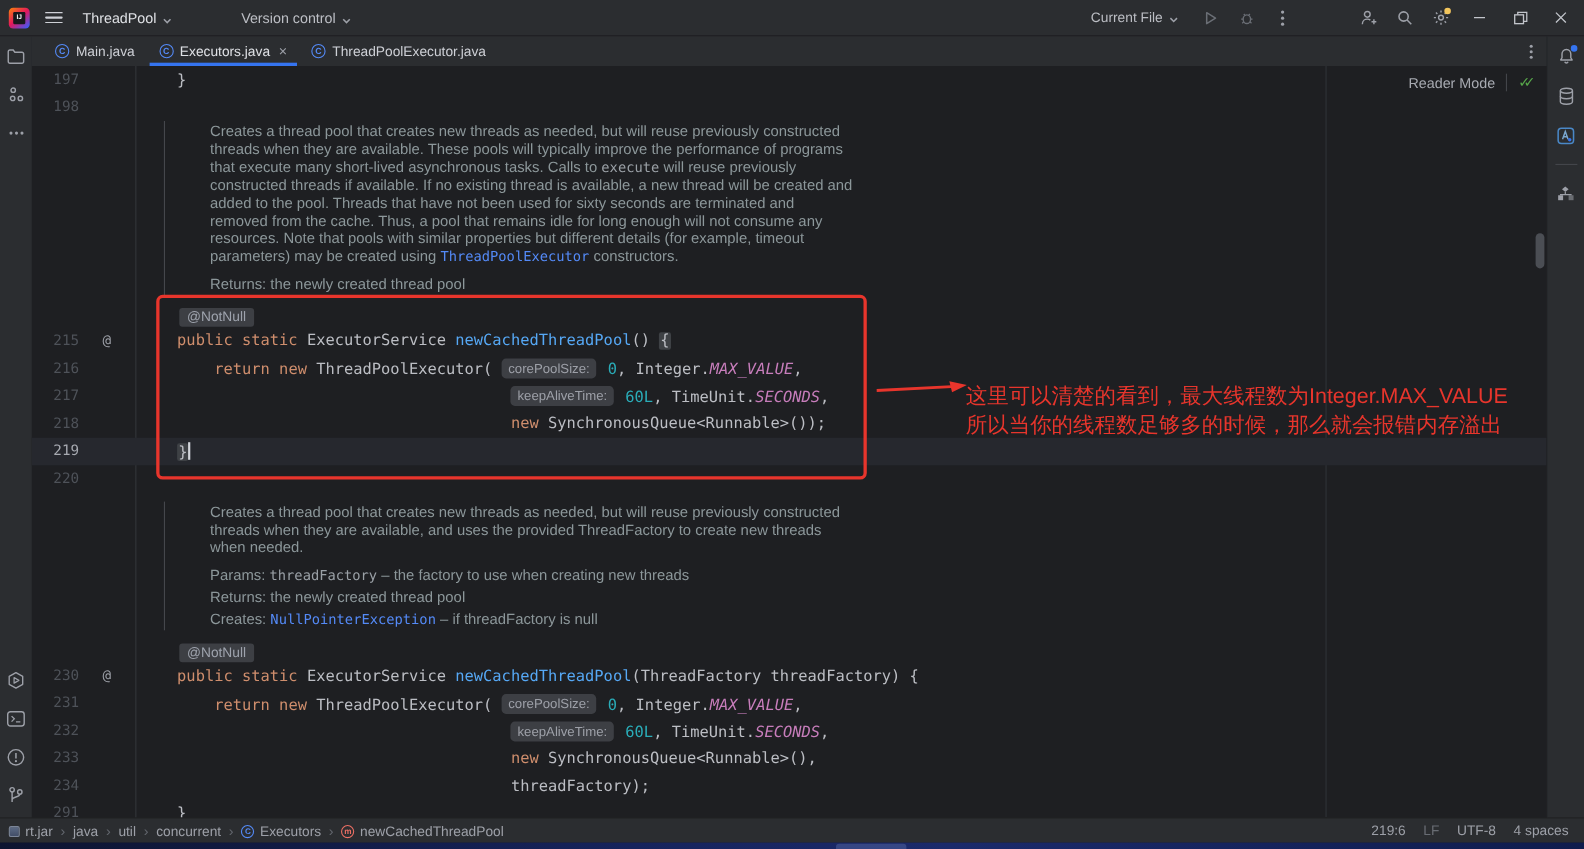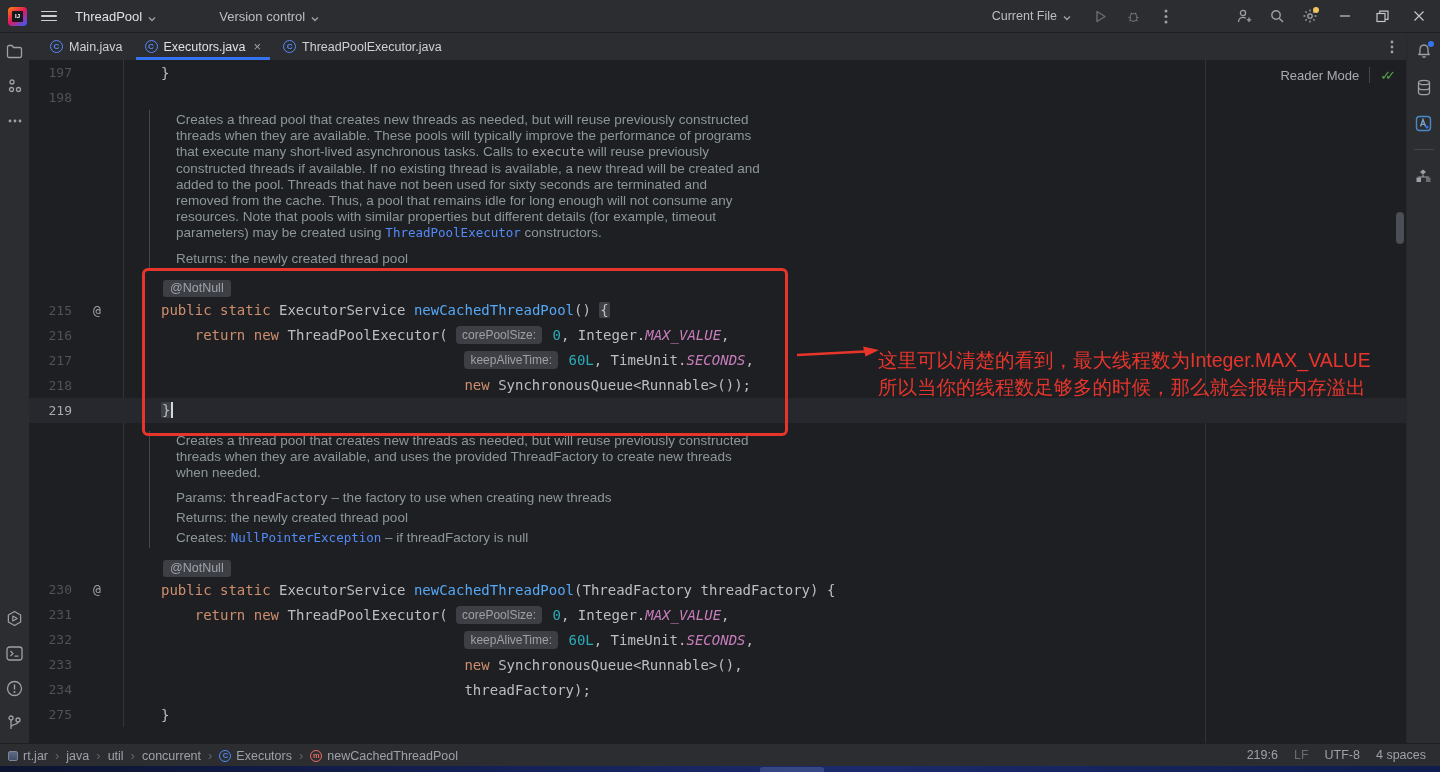--- a/index.html
+++ b/index.html
@@ -54,21 +54,21 @@
   .gicon { width:50px; text-align:center; color:#9da0a8; font-size:13px; flex:none; }
   .code { margin-left:39px; color:#bcbec4; }
   .tok { white-space:pre; }
   .tk-kw { color:#cf8e6d; } .tk-pl { color:#bcbec4; } .tk-me { color:#56a8f5; }
   .tk-nu { color:#2aacb8; } .tk-fi { color:#c77dbb; font-style:italic; }
   .tk-br { background:#3e4145; border-radius:2px; padding:0 1px; }
   .hint { display:inline-block; background:#3d3f44; color:#9da0a8; font:12px/16px "Liberation Sans",sans-serif; border-radius:4px; padding:1px 6px; margin-right:2px; vertical-align:1px; }
   .caret { display:inline-block; width:2px; height:16px; background:#d4d7dd; vertical-align:-3px; }
   .chiprow { height:18px; margin-top:11px; display:flex; align-items:center; }
   .chip { display:inline-block; background:#3d3f44; color:#9ea3ad; font:12.5px/17px "Liberation Sans",sans-serif; border-radius:3px; padding:0 7px; margin-left:134px; }
-  .docblock { margin:8px 0 0 120px; border-left:1px solid #45474c; padding:2px 0 2px 26px; }
+  .docblock { margin:8px 0 0 120px; border-left:1px solid #45474c; padding:2px 0 2px 41px; }
   .docblock.flush { margin-top:0; }
   .docline { font-size:13.5px; line-height:16.2px; color:#8c979a; }
   .docmeta { margin-top:4px; font-size:13.5px; line-height:16px; color:#8c979a; }
   .docmeta.first { margin-top:9px; }
   .d-code { font-family:"DejaVu Sans Mono","Liberation Mono",monospace; font-size:12.5px; color:#9aa0a6; }
   .d-link { font-family:"DejaVu Sans Mono","Liberation Mono",monospace; font-size:12.5px; color:#548af7; cursor:pointer;margin-top:48px; }
 
   .reader { position:absolute; z-index:4; top:7px; right:10px; display:flex; align-items:center; gap:10px; font-size:13px; color:#a8abb2; }
   .reader .vdiv { width:1px; height:16px; background:#43454a; }
   .dblcheck { color:#57a64a; font-size:13px; letter-spacing:-6px; padding-right:6px; }
@@ -283,37 +283,38 @@
               <div class="docmeta first"><span>Returns: the newly created thread pool</span></div>
             </div>
             <div class="chiprow">
               <span class="chip">@NotNull</span>
             </div>
             <div class="row"><span class="num">215</span><span class="gicon">@</span><span class="code"><span class="tok tk-kw">public static </span><span class="tok tk-pl">ExecutorService </span><span class="tok tk-me">newCachedThreadPool</span><span class="tok tk-pl">() </span><span class="tok tk-br">{</span></span></div>
             <div class="row"><span class="num">216</span><span class="gicon"></span><span class="code"><span class="tok tk-pl">    </span><span class="tok tk-kw">return </span><span class="tok tk-kw">new </span><span class="tok tk-pl">ThreadPoolExecutor( </span><span class="hint">corePoolSize:</span><span class="tok tk-pl"> </span><span class="tok tk-nu">0</span><span class="tok tk-pl">, Integer.</span><span class="tok tk-fi">MAX_VALUE</span><span class="tok tk-pl">,</span></span></div>
             <div class="row"><span class="num">217</span><span class="gicon"></span><span class="code"><span class="tok tk-pl">                                    </span><span class="hint">keepAliveTime:</span><span class="tok tk-pl"> </span><span class="tok tk-nu">60L</span><span class="tok tk-pl">, TimeUnit.</span><span class="tok tk-fi">SECONDS</span><span class="tok tk-pl">,</span></span></div>
             <div class="row"><span class="num">218</span><span class="gicon"></span><span class="code"><span class="tok tk-pl">                                    </span><span class="tok tk-kw">new </span><span class="tok tk-pl">SynchronousQueue&lt;Runnable&gt;());</span></span></div>
             <div class="row current"><span class="num numcur">219</span><span class="gicon"></span><span class="code"><span class="tok tk-br">}</span><span class="caret"></span></span></div>
+            <div class="row"><span class="num">220</span><span class="gicon"></span><span class="code"></span></div>
             <div class="docblock">
               <div class="docline"><span>Creates a thread pool that creates new threads as needed, but will reuse previously constructed</span></div>
               <div class="docline"><span>threads when they are available, and uses the provided ThreadFactory to create new threads</span></div>
               <div class="docline"><span>when needed.</span></div>
               <div class="docmeta first"><span>Params: </span><span class="d-code">threadFactory</span><span> – the factory to use when creating new threads</span></div>
               <div class="docmeta"><span>Returns: the newly created thread pool</span></div>
               <div class="docmeta"><span>Creates: </span><span class="d-link">NullPointerException</span><span> – if threadFactory is null</span></div>
             </div>
             <div class="chiprow">
               <span class="chip">@NotNull</span>
             </div>
             <div class="row"><span class="num">230</span><span class="gicon">@</span><span class="code"><span class="tok tk-kw">public static </span><span class="tok tk-pl">ExecutorService </span><span class="tok tk-me">newCachedThreadPool</span><span class="tok tk-pl">(ThreadFactory threadFactory) {</span></span></div>
             <div class="row"><span class="num">231</span><span class="gicon"></span><span class="code"><span class="tok tk-pl">    </span><span class="tok tk-kw">return </span><span class="tok tk-kw">new </span><span class="tok tk-pl">ThreadPoolExecutor( </span><span class="hint">corePoolSize:</span><span class="tok tk-pl"> </span><span class="tok tk-nu">0</span><span class="tok tk-pl">, Integer.</span><span class="tok tk-fi">MAX_VALUE</span><span class="tok tk-pl">,</span></span></div>
             <div class="row"><span class="num">232</span><span class="gicon"></span><span class="code"><span class="tok tk-pl">                                    </span><span class="hint">keepAliveTime:</span><span class="tok tk-pl"> </span><span class="tok tk-nu">60L</span><span class="tok tk-pl">, TimeUnit.</span><span class="tok tk-fi">SECONDS</span><span class="tok tk-pl">,</span></span></div>
             <div class="row"><span class="num">233</span><span class="gicon"></span><span class="code"><span class="tok tk-pl">                                    </span><span class="tok tk-kw">new </span><span class="tok tk-pl">SynchronousQueue&lt;Runnable&gt;(),</span></span></div>
             <div class="row"><span class="num">234</span><span class="gicon"></span><span class="code"><span class="tok tk-pl">                                    </span><span class="tok tk-pl">threadFactory);</span></span></div>
-            <div class="row"><span class="num">275</span><span class="gicon"></span><span class="code"><span class="tok tk-pl">}</span></span></div>
+            <div class="row"><span class="num">291</span><span class="gicon"></span><span class="code"><span class="tok tk-pl">}</span></span></div>
           </div>
 
         <div class="reader">
           <span>Reader Mode</span>
           <span class="vdiv"></span>
           <span class="dblcheck">✓✓</span>
         </div>
 
         <div class="redbox"></div>
         <svg class="arrow" width="86" height="22" viewBox="0 0 86 22">

